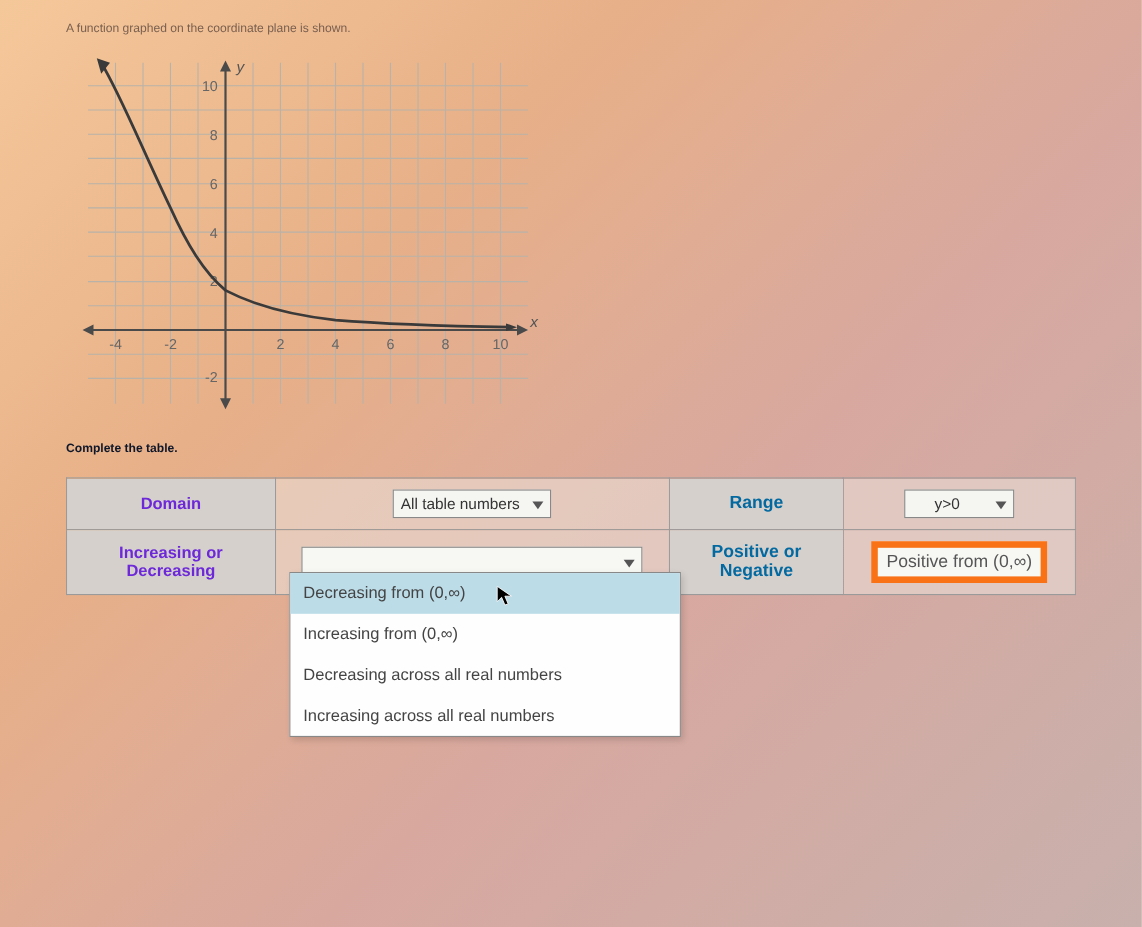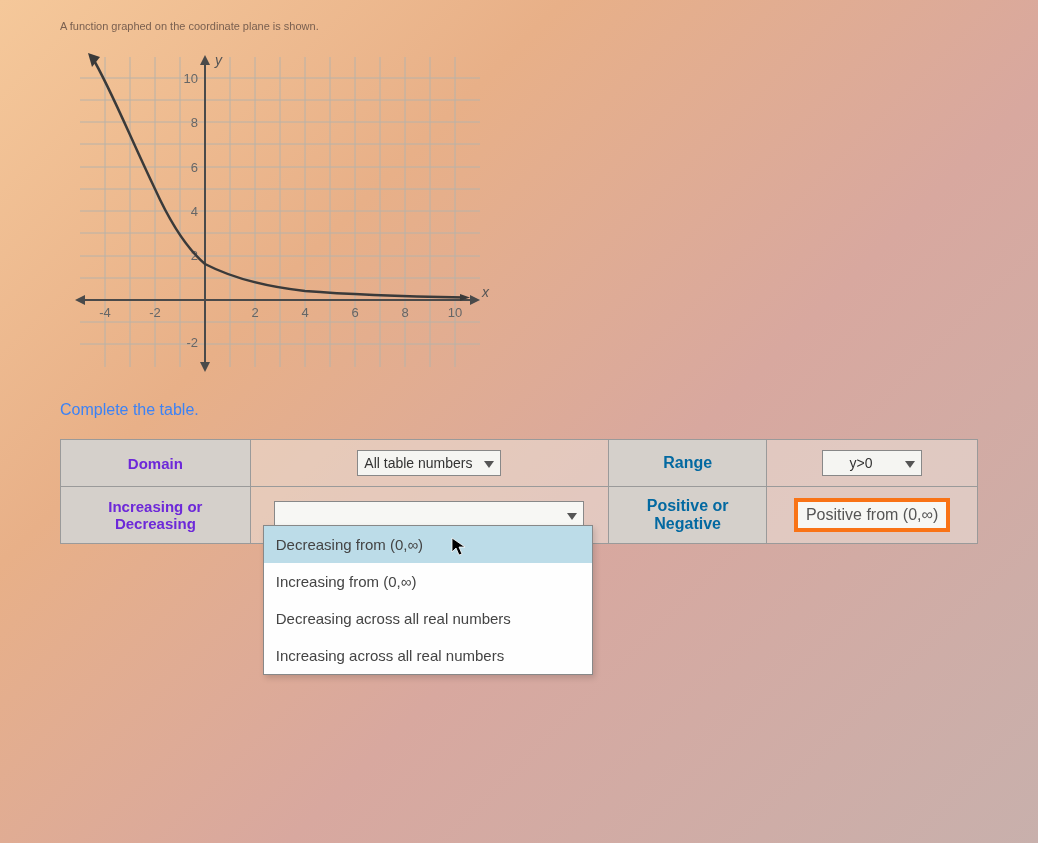--- a/index.html
+++ b/index.html
@@ -14,23 +14,24 @@
   }
   .prompt {
     font-size: 11px;
     color: #7a6050;
     margin-bottom: 15px;
   }
   .graph-wrap {
     margin: 10px 0 20px 10px;
   }
   .complete {
-    font-size: 16px;
-    color: #3b82f6;
+    font-size: 11px;
+    color: #0f172a;
     margin: 15px 0 20px 0;
+    font-weight: bold;
   }
   table.answer {
     border-collapse: collapse;
     width: 100%;
     max-width: 920px;
   }
   table.answer td, table.answer th {
     border: 1px solid #9a9a9a;
     padding: 10px 12px;
     text-align: center;
@@ -72,21 +73,21 @@
     border-left: 5px solid transparent;
     border-right: 5px solid transparent;
     border-top: 7px solid #555;
   }
   .wide-cell { width: 340px; }
   .right-val { width: 200px; }
   .dropdown-open {
     position: absolute;
     top: 38px;
     left: 12px;
-    width: 330px;
+    width: 356px;
     background: #fefefe;
     border: 1px solid #888;
     z-index: 10;
     text-align: left;
     box-shadow: 2px 3px 6px rgba(0,0,0,0.15);
   }
   .dropdown-open .opt {
     padding: 10px 12px;
     font-size: 15px;
     color: #444;
@@ -246,17 +247,17 @@
         <div class="opt">Increasing across all real numbers</div>
       </div>
       <span class="cursor-arrow">
         <svg width="16" height="20" viewBox="0 0 16 20">
               <path d="M1 1 L1 15 L5 11 L8 18 L11 17 L8 10 L14 10 Z" fill="#000" stroke="#fff" stroke-width="0.8"></path>
             </svg>
       </span>
     </td>
     <td class="th-right">Positive or Negative</td>
     <td class="right-val">
-      <span style="border:4px solid #f97316; background:#f7f7f4; padding:4px 8px; display:inline-block;">Positive from (0,∞)</span>
+      <span style="border:6px solid #f97316; background:#f7f7f4; padding:4px 8px; display:inline-block;">Positive from (0,∞)</span>
     </td>
   </tr>
 </tbody>
   </table>
 
 </body></html>

